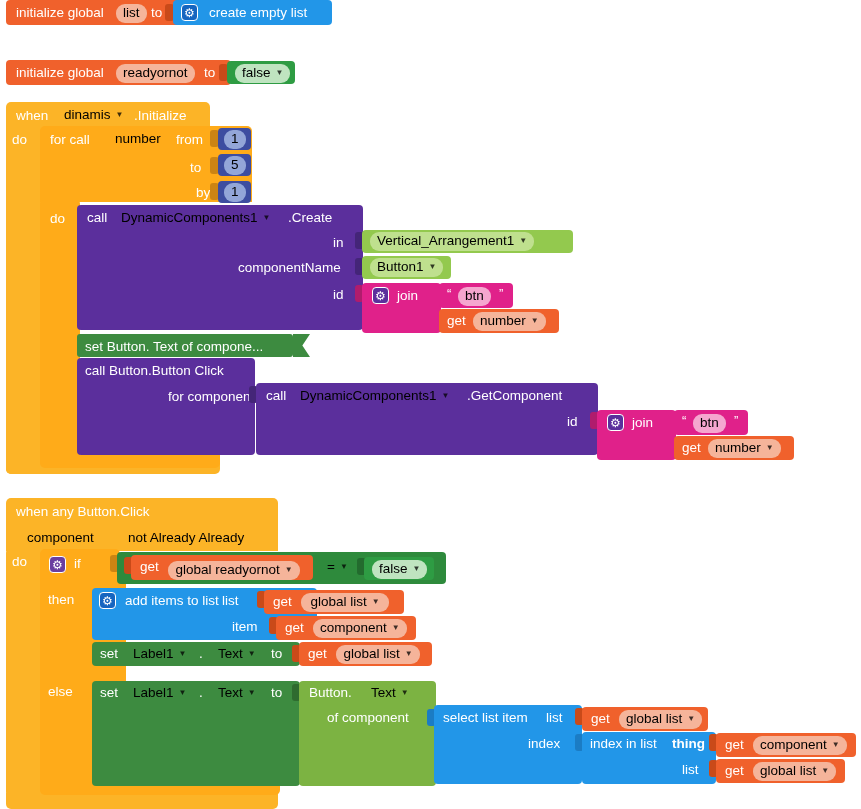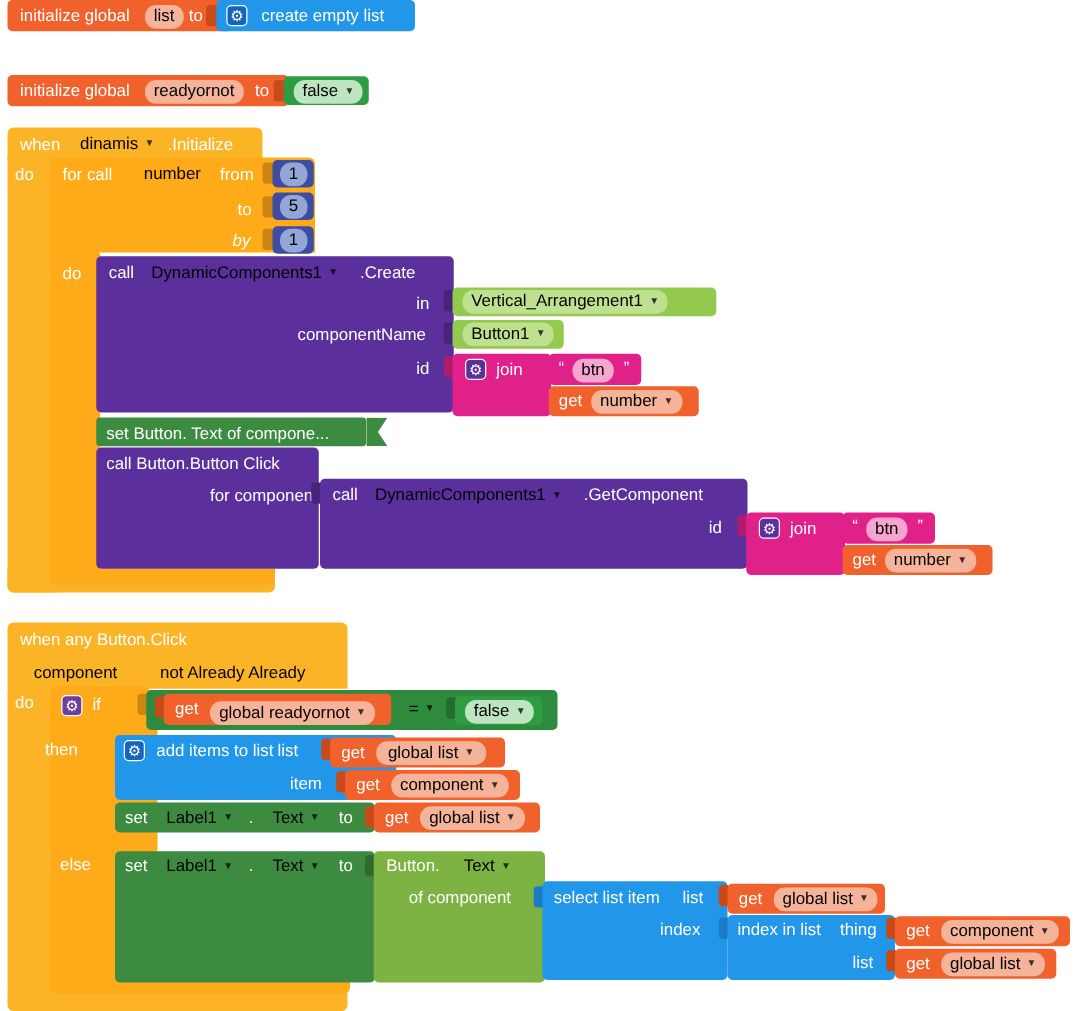--- a/index.html
+++ b/index.html
@@ -105,21 +105,21 @@
   <span class="lbl abs" style="left:12px;top:133px;">do</span>
 
   <div class="blk c-ctrl" style="left:40px;top:126px;width:212px;height:76px;border-radius:5px 5px 0 0;"></div>
   <div class="blk c-ctrl" style="left:40px;top:200px;width:40px;height:260px;"></div>
   <div class="blk c-ctrl" style="left:40px;top:455px;width:180px;height:13px;border-radius:0 0 5px 5px;"></div>
 
   <span class="lbl abs" style="left:50px;top:133px;">for call</span>
   <span class="field abs" style="left:108px;top:130px;">number</span>
   <span class="lbl abs" style="left:176px;top:133px;">from</span>
   <span class="lbl abs" style="left:190px;top:161px;">to</span>
-  <span class="lbl abs" style="left:186px;top:186px;font-style:italic;">by</span>
+  <span class="lbl abs" style="left:196px;top:186px;">by</span>
   <span class="lbl abs" style="left:50px;top:212px;">do</span>
 
   <div class="socket" style="left:210px;top:130px;width:9px;height:17px;background:#cc8413;border-radius:3px;"></div>
   <div class="socket" style="left:210px;top:157px;width:9px;height:17px;background:#cc8413;border-radius:3px;"></div>
   <div class="socket" style="left:210px;top:183px;width:9px;height:17px;background:#cc8413;border-radius:3px;"></div>
 
   <div class="blk c-math" style="left:218px;top:128px;width:33px;height:22px;">
     <span class="field abs" style="left:6px;top:2px;min-width:14px;">1</span>
   </div>
   <div class="blk c-math" style="left:218px;top:154px;width:33px;height:22px;">
@@ -224,21 +224,21 @@
   <span class="field abs" style="left:20px;top:529px;">component</span>
   <span class="field abs" style="left:121px;top:529px;">not Already Already</span>
   <span class="lbl abs" style="left:12px;top:555px;">do</span>
 
   <div class="blk c-ctrl" style="left:40px;top:549px;width:80px;height:32px;border-radius:5px 5px 0 0;"></div>
   <div class="blk c-ctrl" style="left:40px;top:578px;width:86px;height:208px;"></div>
   <div class="blk c-ctrl" style="left:40px;top:783px;width:240px;height:12px;border-radius:0 0 5px 5px;"></div>
 
   <span class="gear orange abs" style="left:49px;top:556px;">⚙</span>
   <span class="lbl abs" style="left:74px;top:557px;">if</span>
-  <span class="lbl abs" style="left:36px;top:593px;">then</span>
+  <span class="lbl abs" style="left:48px;top:593px;">then</span>
   <span class="lbl abs" style="left:48px;top:685px;">else</span>
 
   <div class="socket" style="left:110px;top:555px;width:9px;height:17px;background:#cc8413;border-radius:3px;"></div>
 
   <div class="blk c-cmp" style="left:117px;top:552px;width:329px;height:32px;"></div>
   <div class="socket" style="left:124px;top:557px;width:9px;height:17px;background:#c94a19;border-radius:3px;"></div>
 
   <div class="blk c-var" style="left:131px;top:555px;width:182px;height:25px;">
     <span class="lbl abs" style="left:9px;top:5px;">get</span>
     <span class="field abs" style="left:37px;top:6px;min-width:132px;">
@@ -342,21 +342,21 @@
   <div class="blk c-var" style="left:582px;top:707px;width:126px;height:24px;">
     <span class="lbl abs" style="left:9px;top:5px;">get</span>
     <span class="field abs" style="left:37px;top:3px;min-width:78px;">
       <span>global list</span>
       <span class="caret">▼</span>
     </span>
   </div>
 
   <div class="blk c-list" style="left:582px;top:732px;width:134px;height:52px;"></div>
   <span class="lbl abs" style="left:590px;top:737px;">index in list</span>
-  <span class="lbl abs" style="left:672px;top:737px;">thing</span>
+  <span class="lbl abs" style="left:672px;top:737px;font-weight:bold;">thing</span>
   <span class="lbl abs" style="left:682px;top:763px;">list</span>
 
   <div class="socket" style="left:709px;top:734px;width:9px;height:17px;background:#c94a19;border-radius:3px;"></div>
   <div class="socket" style="left:709px;top:760px;width:9px;height:17px;background:#c94a19;border-radius:3px;"></div>
 
   <div class="blk c-var" style="left:716px;top:733px;width:140px;height:24px;">
     <span class="lbl abs" style="left:9px;top:5px;">get</span>
     <span class="field abs" style="left:37px;top:3px;min-width:88px;">
       <span>component</span>
       <span class="caret">▼</span>

